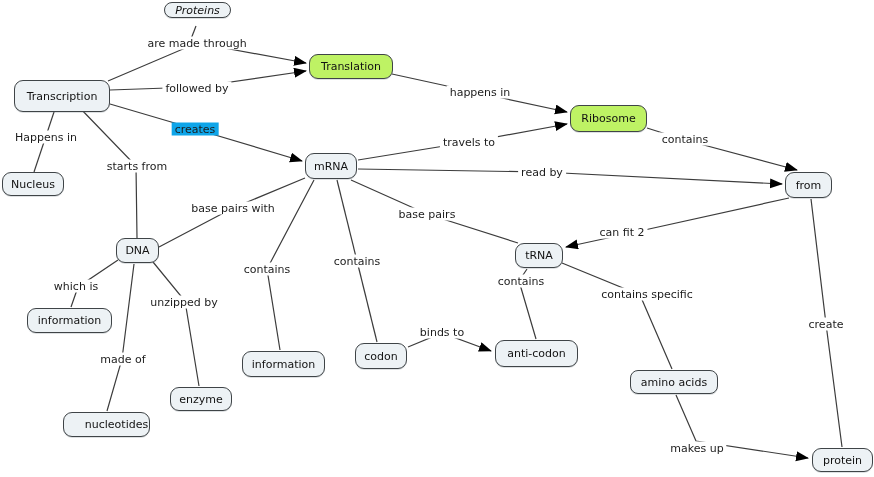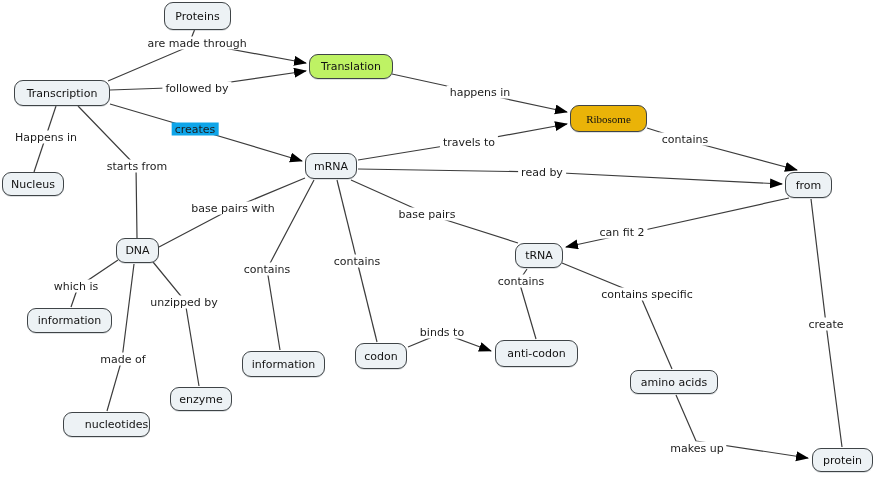--- a/index.html
+++ b/index.html
@@ -98,26 +98,26 @@
     <div class="edge-label" style="left: 267px; top: 269px; color: rgb(28, 28, 28); background: rgb(255, 255, 255);">contains</div>
     <div class="edge-label" style="left: 357px; top: 261px; color: rgb(28, 28, 28); background: rgb(255, 255, 255);">contains</div>
     <div class="edge-label" style="left: 442px; top: 332px; color: rgb(28, 28, 28); background: rgb(255, 255, 255);">binds to</div>
     <div class="edge-label" style="left: 521px; top: 281px; color: rgb(28, 28, 28); background: rgb(255, 255, 255);">contains</div>
     <div class="edge-label" style="left: 647px; top: 294px; color: rgb(28, 28, 28); background: rgb(255, 255, 255);">contains specific</div>
     <div class="edge-label" style="left: 697px; top: 448px; color: rgb(28, 28, 28); background: rgb(255, 255, 255);">makes up</div>
     <div class="edge-label" style="left: 826px; top: 324px; color: rgb(28, 28, 28); background: rgb(255, 255, 255);">create</div>
     <div class="edge-label" style="left: 76px; top: 286px; color: rgb(28, 28, 28); background: rgb(255, 255, 255);">which is</div>
     <div class="edge-label" style="left: 123px; top: 359px; color: rgb(28, 28, 28); background: rgb(255, 255, 255);">made of</div>
     <div class="edge-label" style="left: 184px; top: 302px; color: rgb(28, 28, 28); background: rgb(255, 255, 255); text-align: center;">unzipped by</div>
-    <div class="concept-node" style="left: 164px; top: 2px; width: 67px; height: 28px; background: rgb(237, 242, 245); border-color: rgb(63, 68, 71); color: rgb(18, 18, 18);">Proteins</div>
-    <div class="concept-node" style="left: 14px; top: 80px; width: 96px; height: 26px; background: rgb(237, 242, 245); border-color: rgb(63, 68, 71); color: rgb(18, 18, 18);">Transcription</div>
+    <div class="concept-node" style="left: 164px; top: 2px; width: 67px; height: 16px; background: rgb(237, 242, 245); border-color: rgb(63, 68, 71); color: rgb(18, 18, 18); font-style: italic;">Proteins</div>
+    <div class="concept-node" style="left: 14px; top: 80px; width: 96px; height: 32px; background: rgb(237, 242, 245); border-color: rgb(63, 68, 71); color: rgb(18, 18, 18);">Transcription</div>
     <div class="concept-node" style="left: 309px; top: 54px; width: 84px; height: 25px; background: #bef264; border-color: rgb(63, 68, 71); color: rgb(18, 18, 18);">Translation</div>
     <div class="concept-node" style="left: 2px; top: 172px; width: 62px; height: 24px; background: rgb(237, 242, 245); border-color: rgb(63, 68, 71); color: rgb(18, 18, 18);">Nucleus</div>
     <div class="concept-node" style="left: 305px; top: 153px; width: 52px; height: 26px; background: rgb(237, 242, 245); border-color: rgb(63, 68, 71); color: rgb(18, 18, 18);">mRNA</div>
-    <div class="concept-node" style="left: 570px; top: 105px; width: 77px; height: 27px; background: #eab308; border-color: rgb(63, 68, 71); color: rgb(18, 18, 18); font-family: Liberation Serif, serif;">Ribosome</div>
+    <div class="concept-node" style="left: 570px; top: 105px; width: 77px; height: 27px; background: #bef264; border-color: rgb(63, 68, 71); color: rgb(18, 18, 18);">Ribosome</div>
     <div class="concept-node" style="left: 785px; top: 172px; width: 47px; height: 26px; background: rgb(237, 242, 245); border-color: rgb(63, 68, 71); color: rgb(18, 18, 18);">from</div>
     <div class="concept-node" style="left: 116px; top: 238px; width: 43px; height: 25px; background: rgb(237, 242, 245); border-color: rgb(63, 68, 71); color: rgb(18, 18, 18);">DNA</div>
     <div class="concept-node" style="left: 27px; top: 308px; width: 85px; height: 25px; background: rgb(237, 242, 245); border-color: rgb(63, 68, 71); color: rgb(18, 18, 18);">information</div>
     <div class="concept-node" style="left: 63px; top: 412px; width: 87px; height: 25px; background: rgb(237, 242, 245); border-color: rgb(63, 68, 71); color: rgb(18, 18, 18); padding-left: 20px;">nucleotides</div>
     <div class="concept-node" style="left: 170px; top: 387px; width: 62px; height: 24px; background: rgb(237, 242, 245); border-color: rgb(63, 68, 71); color: rgb(18, 18, 18);">enzyme</div>
     <div class="concept-node" style="left: 242px; top: 351px; width: 83px; height: 26px; background: rgb(237, 242, 245); border-color: rgb(63, 68, 71); color: rgb(18, 18, 18);">information</div>
     <div class="concept-node" style="left: 355px; top: 343px; width: 52px; height: 26px; background: rgb(237, 242, 245); border-color: rgb(63, 68, 71); color: rgb(18, 18, 18);">codon</div>
     <div class="concept-node" style="left: 495px; top: 340px; width: 83px; height: 27px; background: rgb(237, 242, 245); border-color: rgb(63, 68, 71); color: rgb(18, 18, 18);">anti-codon</div>
     <div class="concept-node" style="left: 515px; top: 243px; width: 48px; height: 25px; background: rgb(237, 242, 245); border-color: rgb(63, 68, 71); color: rgb(18, 18, 18);">tRNA</div>
     <div class="concept-node" style="left: 630px; top: 370px; width: 88px; height: 24px; background: rgb(237, 242, 245); border-color: rgb(63, 68, 71); color: rgb(18, 18, 18); border-radius: 8px;">amino acids</div>

